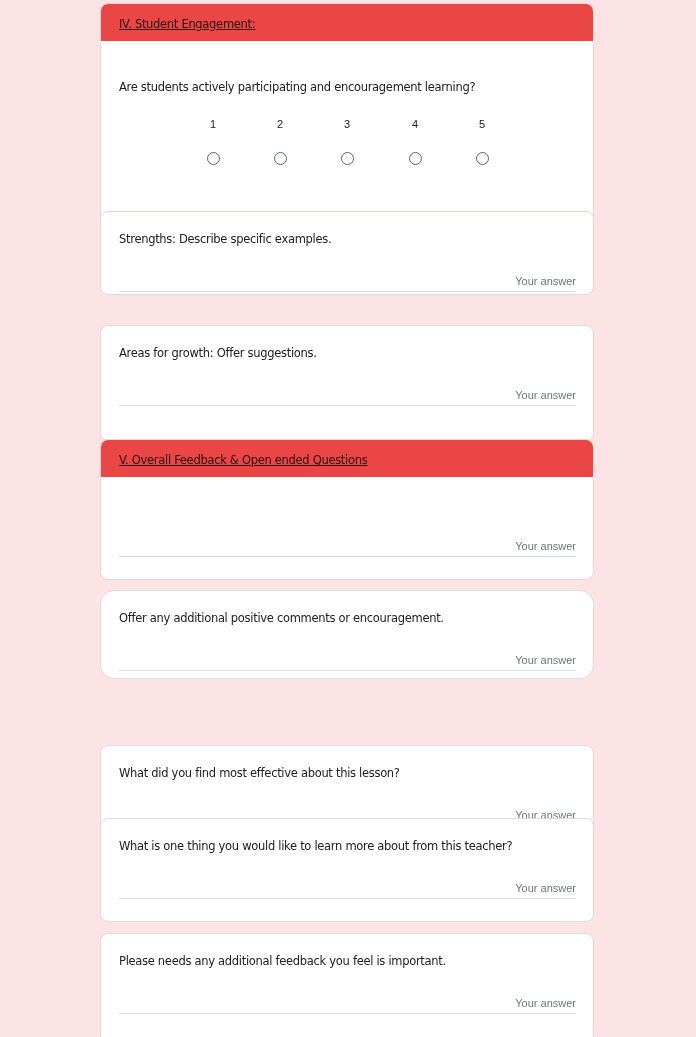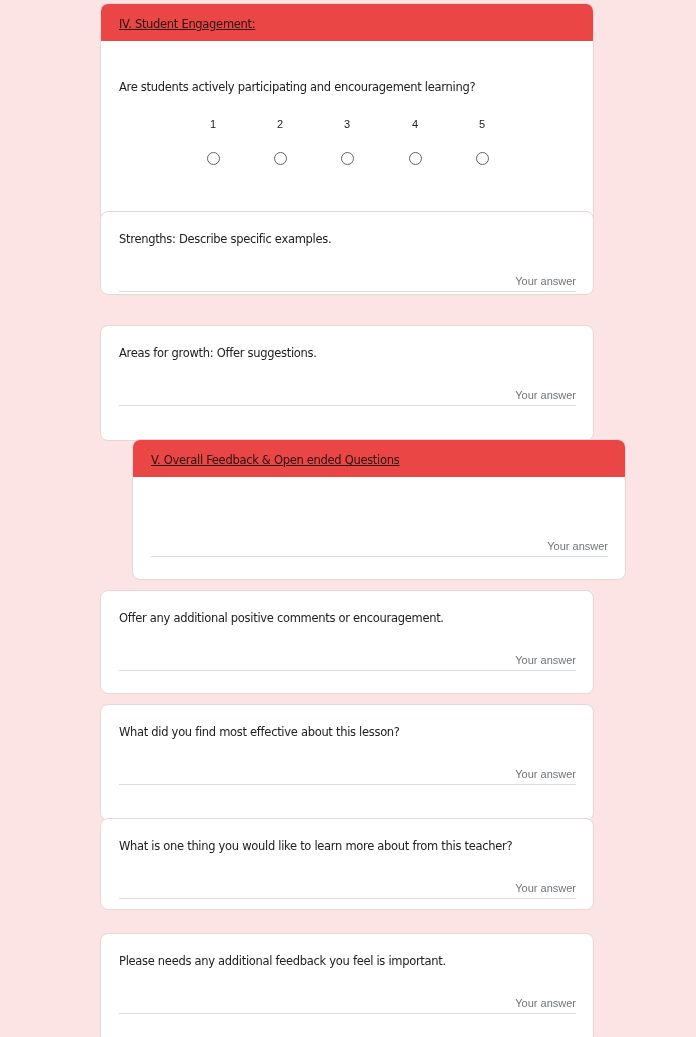--- a/index.html
+++ b/index.html
@@ -77,38 +77,38 @@
 <div class="card" style="top:211px; height:84px;text-decoration:underline;">
   <div class="q-text" style="top:18px;">Strengths: Describe specific examples.</div>
   <input class="answer" style="top: 59px;" type="text" placeholder="Your answer">
 </div>
 
 <div class="card" style="top:325px; height:116px;">
   <div class="q-text" style="top:18px;">Areas for growth: Offer suggestions.</div>
   <input class="answer" style="top: 59px;" type="text" placeholder="Your answer">
 </div>
 
-<div class="card" style="top:439px; height:141px;margin-left:32px;">
+<div class="card" style="top:439px; height:141px;">
   <div class="section-head">
     <span class="section-title">V. Overall Feedback &amp; Open ended Questions</span>
   </div>
   <input class="answer" style="top: 96px;" type="text" placeholder="Your answer">
 </div>
 
-<div class="card" style="top:590px; height:104px;">
+<div class="card" style="top:590px; height:89px;border-radius:14px;">
   <div class="q-text" style="top:18px;">Offer any additional positive comments or encouragement.</div>
   <input class="answer" style="top: 59px;" type="text" placeholder="Your answer">
 </div>
 
-<div class="card" style="top:704px; height:117px;">
+<div class="card" style="top:745px; height:117px;">
   <div class="q-text" style="top:18px;">What did you find most effective about this lesson?</div>
   <input class="answer" style="top: 59px;" type="text" placeholder="Your answer">
 </div>
 
-<div class="card" style="top:818px; height:92px;">
+<div class="card" style="top:818px; height:104px;">
   <div class="q-text" style="top:18px;">What is one thing you would like to learn more about from this teacher?</div>
   <input class="answer" style="top: 59px;" type="text" placeholder="Your answer">
 </div>
 
 <div class="card" style="top:933px; height:110px;">
   <div class="q-text" style="top:18px;">Please needs any additional feedback you feel is important.</div>
   <input class="answer" style="top: 59px;" type="text" placeholder="Your answer">
 </div>
 
 </body></html>

